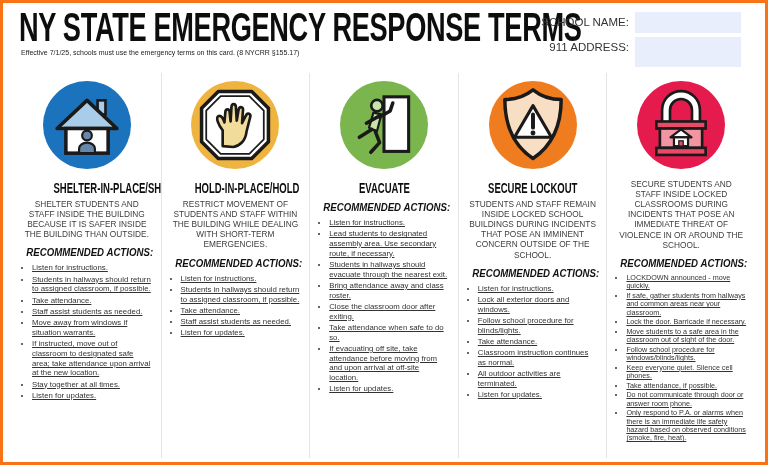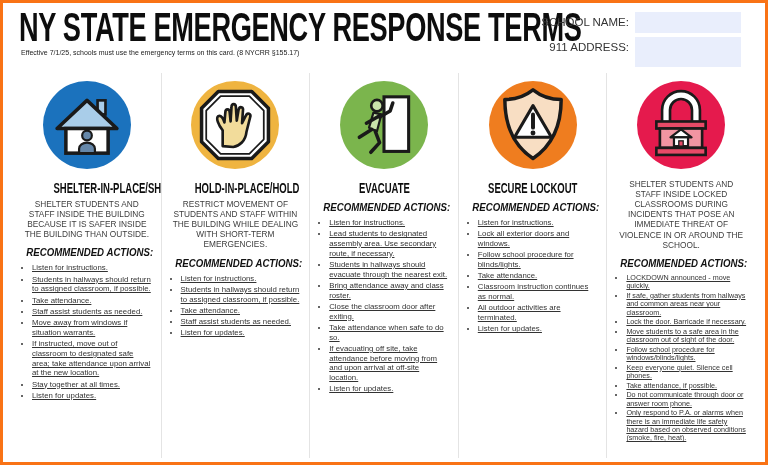--- a/index.html
+++ b/index.html
@@ -129,20 +129,21 @@
     <div class="col">
       <div class="circle" style="background: rgb(239, 125, 31);">
         <svg viewBox="0 0 100 100">
           <path d="M50,10 C60,18 72,21 82,21 C82,48 74,72 50,88 C26,72 18,48 18,21 C28,21 40,18 50,10 Z" fill="#f8dec3" stroke="#1a1a1a" stroke-width="4" stroke-linejoin="round"></path>
           <path d="M50,28 L71,64 L29,64 Z" fill="#ffffff" stroke="#1a1a1a" stroke-width="3.5" stroke-linejoin="round"></path>
           <line x1="50" y1="38" x2="50" y2="53" stroke="#1a1a1a" stroke-width="4.5" stroke-linecap="round"></line>
           <circle cx="50" cy="59" r="2.8" fill="#1a1a1a"></circle>
         </svg>
       </div>
       <div class="col-title"><span>SECURE LOCKOUT</span></div>
+      <div class="col-desc">STUDENTS AND STAFF REMAIN INSIDE LOCKED SCHOOL BUILDINGS DURING INCIDENTS THAT POSE AN IMMINENT CONCERN OUTSIDE OF THE SCHOOL.</div>
       <div class="ra-head">RECOMMENDED ACTIONS:</div>
       <ul class="actions">
           <li>Listen for instructions.</li>
           <li>Lock all exterior doors and windows.</li>
           <li>Follow school procedure for blinds/lights.</li>
           <li>Take attendance.</li>
           <li>Classroom instruction continues as normal.</li>
           <li>All outdoor activities are terminated.</li>
           <li>Listen for updates.</li>
         </ul>
@@ -154,21 +155,21 @@
           <path d="M33,48 V33 a17,17 0 0 1 34,0 V48" fill="none" stroke="#1a1a1a" stroke-width="12"></path>
           <path d="M33,48 V33 a17,17 0 0 1 34,0 V48" fill="none" stroke="#ffffff" stroke-width="6"></path>
           <rect x="22" y="46" width="56" height="8" fill="#e84a67" stroke="#1a1a1a" stroke-width="3"></rect>
           <rect x="26" y="54" width="48" height="22" fill="#f295a2" stroke="#1a1a1a" stroke-width="3"></rect>
           <rect x="22" y="76" width="56" height="8" fill="#e84a67" stroke="#1a1a1a" stroke-width="3"></rect>
           <polygon points="38,64 50,55 62,64" fill="#ffffff" stroke="#1a1a1a" stroke-width="2.5" stroke-linejoin="round"></polygon>
           <rect x="42" y="64" width="16" height="10" fill="#ffffff" stroke="#1a1a1a" stroke-width="2.5"></rect>
           <rect x="47.5" y="68" width="5" height="6" fill="#e84a67" stroke="#1a1a1a" stroke-width="1.5"></rect>
         </svg>
       </div>
-      <div class="col-desc">SHELTER STUDENTS AND STAFF INSIDE LOCKED CLASSROOMS DURING INCIDENTS THAT POSE AN IMMEDIATE THREAT OF VIOLENCE IN OR AROUND THE SCHOOL.</div>
+      <div class="col-desc">SECURE STUDENTS AND STAFF INSIDE LOCKED CLASSROOMS DURING INCIDENTS THAT POSE AN IMMEDIATE THREAT OF VIOLENCE IN OR AROUND THE SCHOOL.</div>
       <div class="ra-head">RECOMMENDED ACTIONS:</div>
       <ul class="actions">
           <li>LOCKDOWN announced - move quickly.</li>
           <li>If safe, gather students from hallways and common areas near your classroom.</li>
           <li>Lock the door. Barricade if necessary.</li>
           <li>Move students to a safe area in the classroom out of sight of the door.</li>
           <li>Follow school procedure for windows/blinds/lights.</li>
           <li>Keep everyone quiet. Silence cell phones.</li>
           <li>Take attendance, if possible.</li>
           <li>Do not communicate through door or answer room phone.</li>

